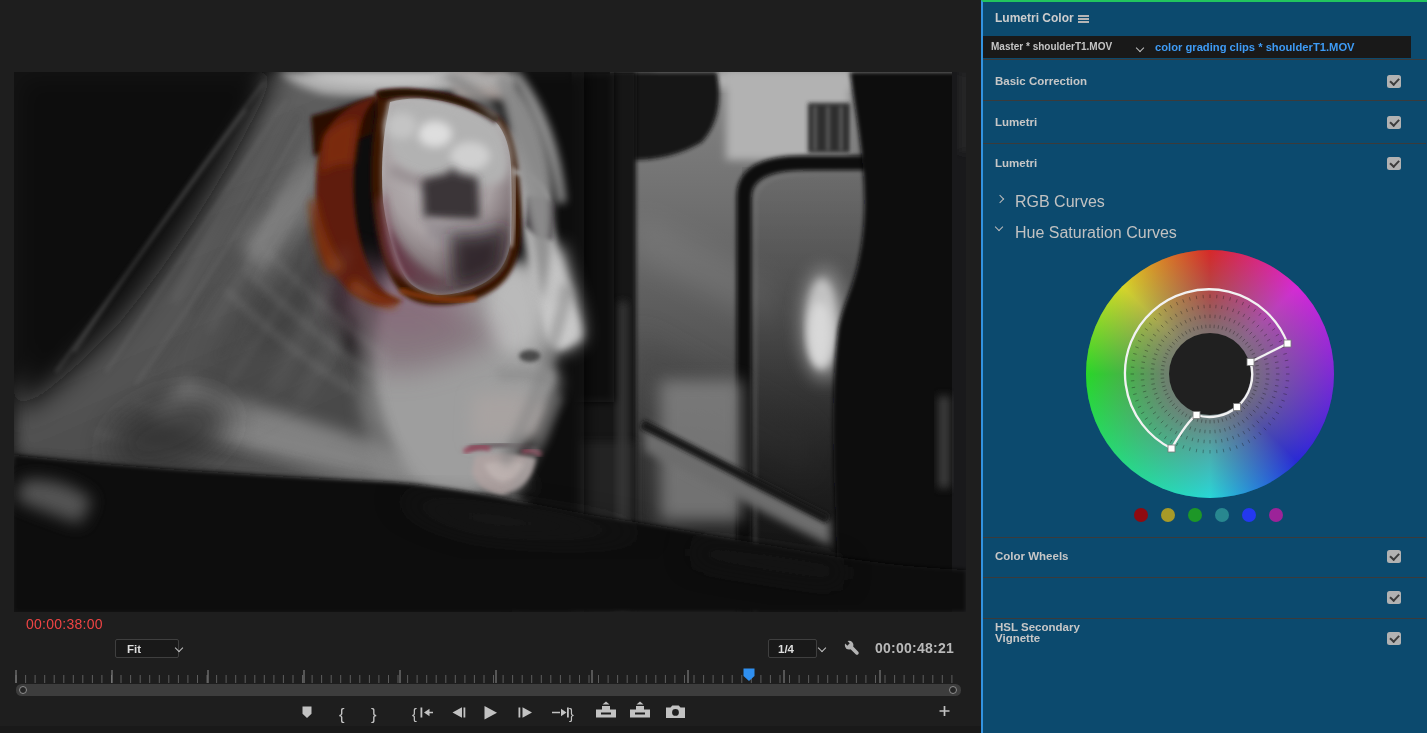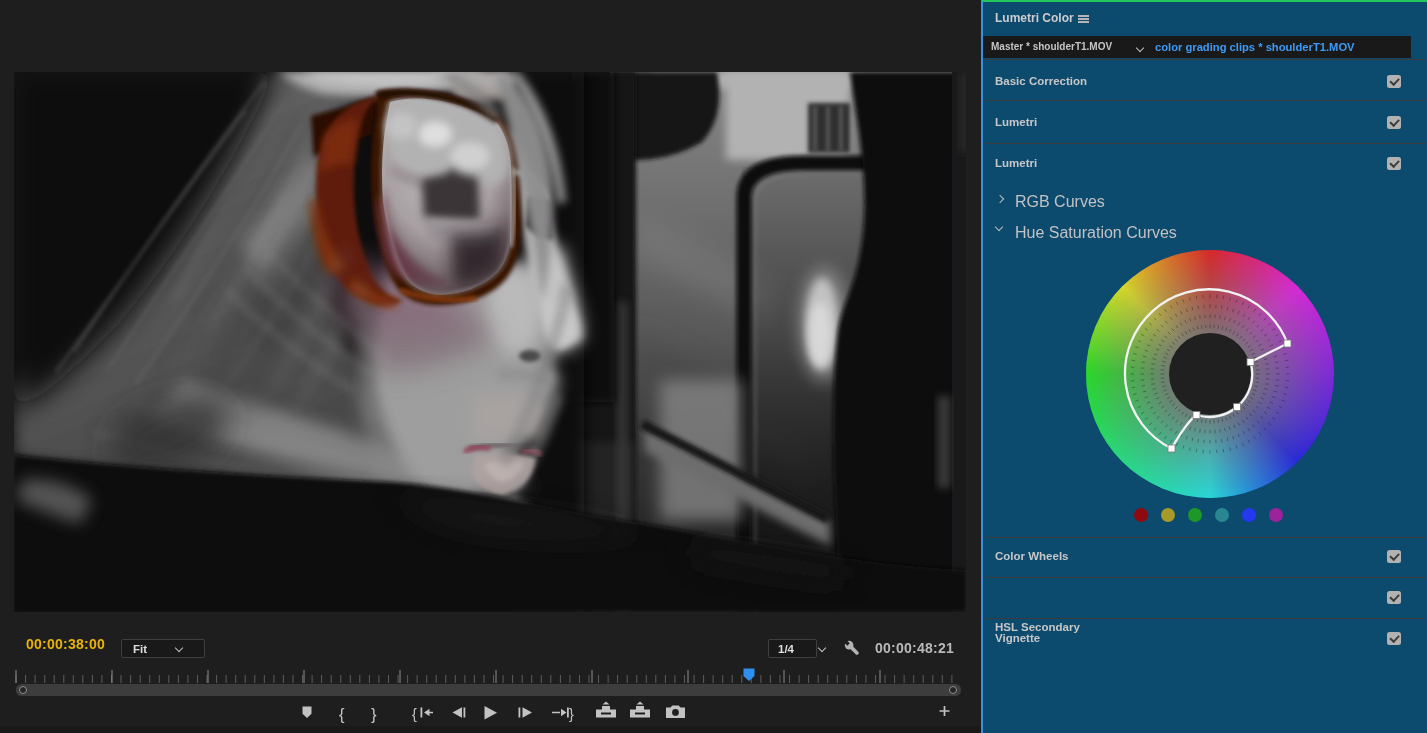--- a/index.html
+++ b/index.html
@@ -3,23 +3,23 @@
 <style>
 *{margin:0;padding:0;box-sizing:border-box}
 body{width:1427px;height:733px;background:#1e1e1e;font-family:"Liberation Sans",sans-serif;overflow:hidden;position:relative}
 #left{position:absolute;left:0;top:0;width:981px;height:733px;background:#1e1e1e}
 #ltitle{position:absolute;left:0;top:0;width:981px;height:34px;background:#262626;color:#cdcdcd;font-size:11.5px;font-weight:bold}
 #ltitle span{position:absolute;left:16px;top:11px}
 .ham{position:absolute;width:11px;height:8px}
 .ham i{position:absolute;left:0;width:11px;height:1.5px;background:#b5b5b5}
 .ham i:nth-child(1){top:0}.ham i:nth-child(2){top:3.2px}.ham i:nth-child(3){top:6.4px}
 #photo{position:absolute;left:14px;top:72px;width:952px;height:540px}
-#tc{position:absolute;left:26px;top:636px;color:#eab308;font-size:14px;font-weight:bold;letter-spacing:0.25px}
+#tc{position:absolute;left:26px;top:616px;color:#ef4444;font-size:14px;font-weight:normal;letter-spacing:0.25px}
 .dd{position:absolute;height:19px;background:#191919;border:1px solid #3f3f3f;border-radius:2px;color:#dedede;font-size:11.5px}
-#fit{left:121px;top:639px;width:84px}
+#fit{left:115px;top:639px;width:64px}
 #fit b{position:absolute;left:11px;top:3px;font-weight:bold}
 #q14{left:768px;top:639px;width:49px}
 #q14 b{position:absolute;left:9px;top:3px;font-weight:bold}
 .chev{position:absolute;width:7px;height:7px}
 .chev:before{content:"";position:absolute;left:0;top:0;width:5px;height:5px;border-right:1.6px solid #c0c0c0;border-bottom:1.6px solid #c0c0c0;transform:rotate(45deg)}
 #dur{position:absolute;left:875px;top:640px;color:#b9b9b9;font-size:14px;font-weight:bold;letter-spacing:0.25px}
 #ruler{position:absolute;left:0;top:0}
 #sbar{position:absolute;left:16px;top:684px;width:945px;height:11.5px;background:#3d3d3d;border-radius:5.5px}
 .knob{position:absolute;top:685.6px;width:8.4px;height:8.4px;border:1.6px solid #8f8f8f;border-radius:50%;background:#252525}
 #transport{position:absolute;left:0;top:0}

